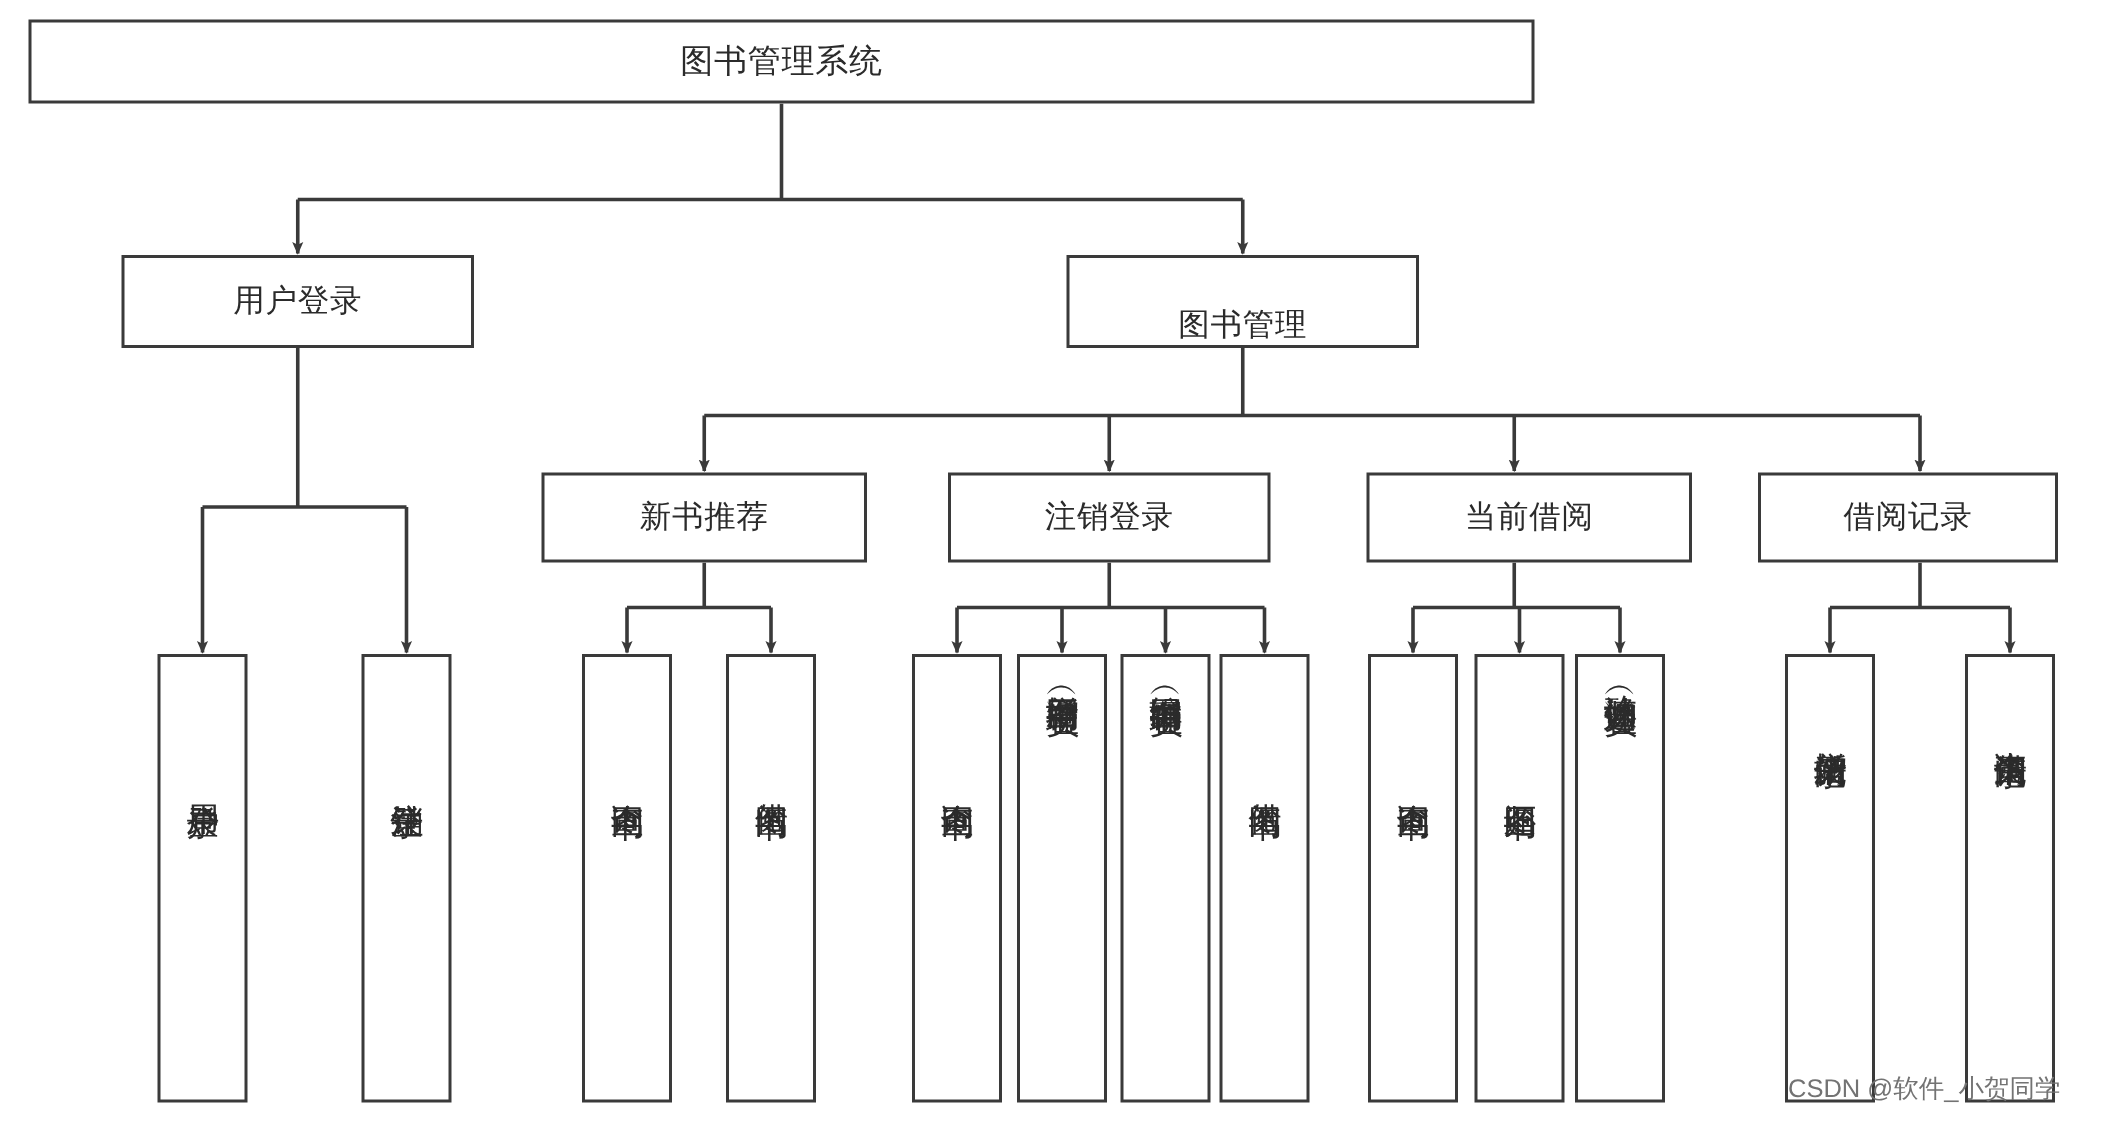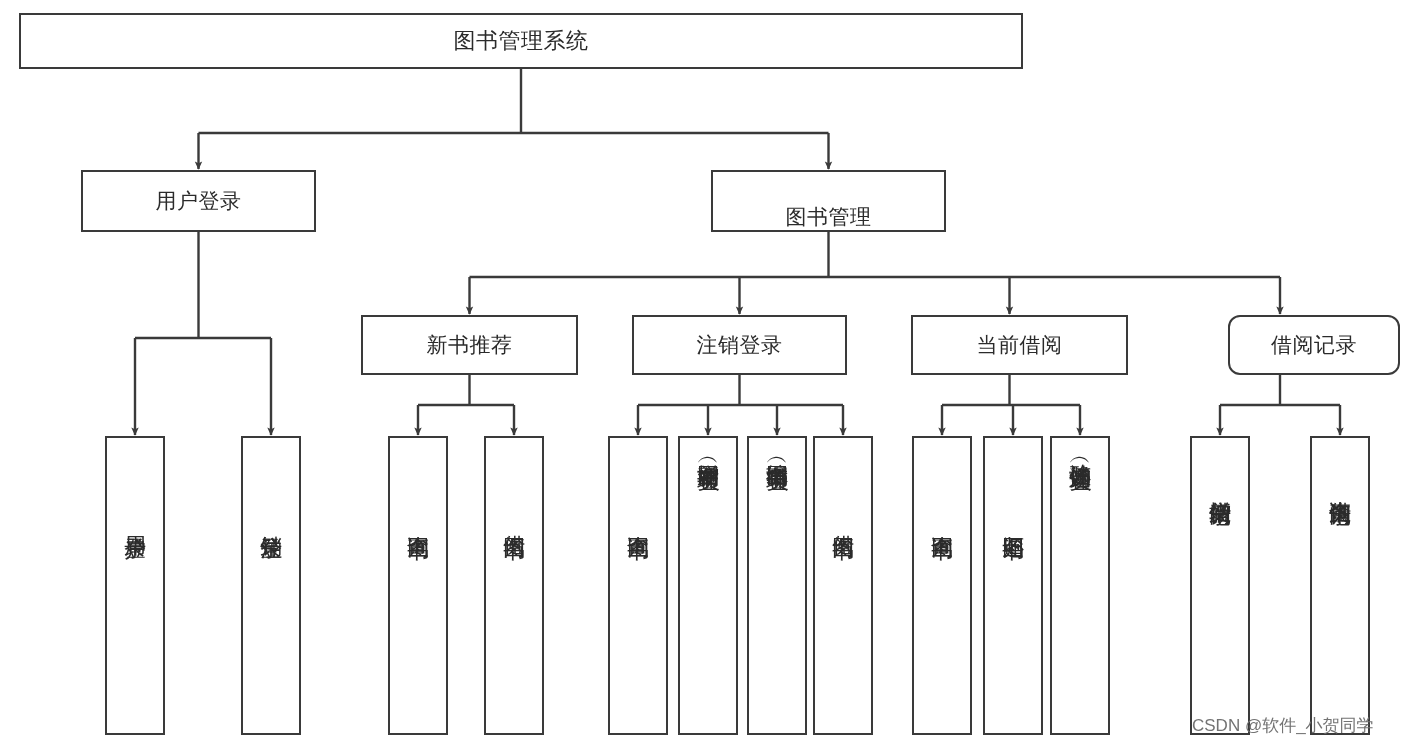--- a/index.html
+++ b/index.html
@@ -134,21 +134,21 @@
       </div>
       <div class="node h" style="left: 361px; top: 315px; width: 217px; height: 60px;">
         <span class="label">新书推荐</span>
       </div>
       <div class="node h" style="left: 632px; top: 315px; width: 215px; height: 60px;">
         <span class="label">注销登录</span>
       </div>
       <div class="node h" style="left: 901px; top: 315px; width: 217px; height: 60px; margin-left: 10px;">
         <span class="label">当前借阅</span>
       </div>
-      <div class="node h" style="left: 1228px; top: 315px; width: 172px; height: 60px; border-radius: 12px;">
+      <div class="node h" style="left: 1172px; top: 315px; width: 200px; height: 60px;">
         <span class="label">借阅记录</span>
       </div>
       <div class="node v" style="left: 105px; top: 436px; width: 60px; height: 299px;">
         <span class="label" style="margin-top: 80px;">用户登录</span>
       </div>
       <div class="node v" style="left: 241px; top: 436px; width: 60px; height: 299px;">
         <span class="label" style="margin-top: 80px;">注销登录</span>
       </div>
       <div class="node v" style="left: 388px; top: 436px; width: 60px; height: 299px;">
         <span class="label" style="margin-top: 80px;">查询图书</span>

